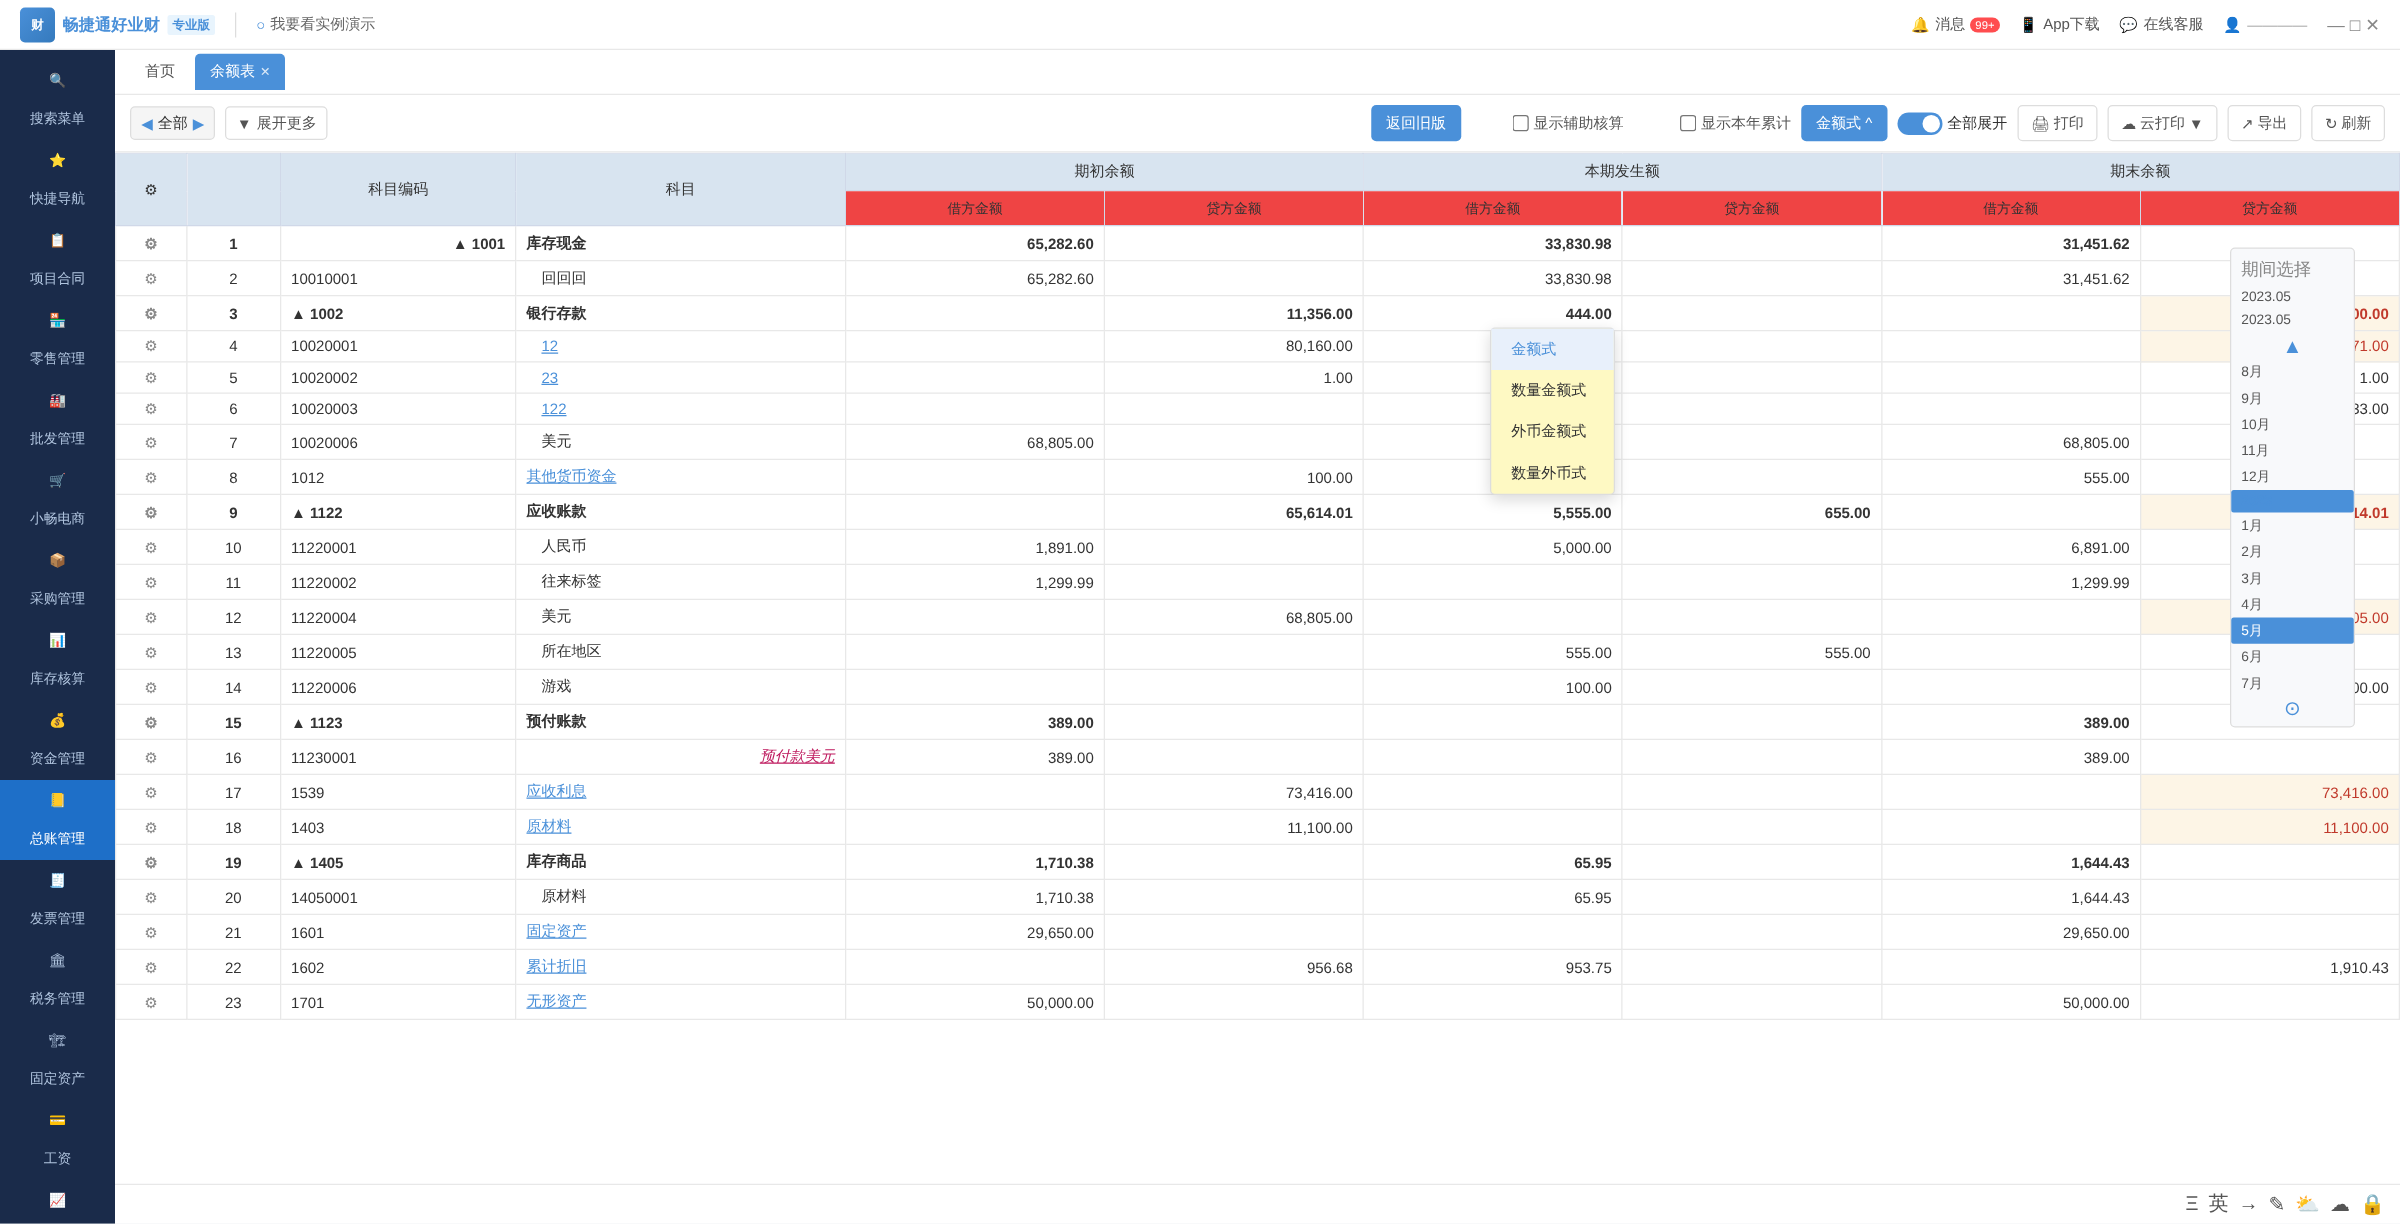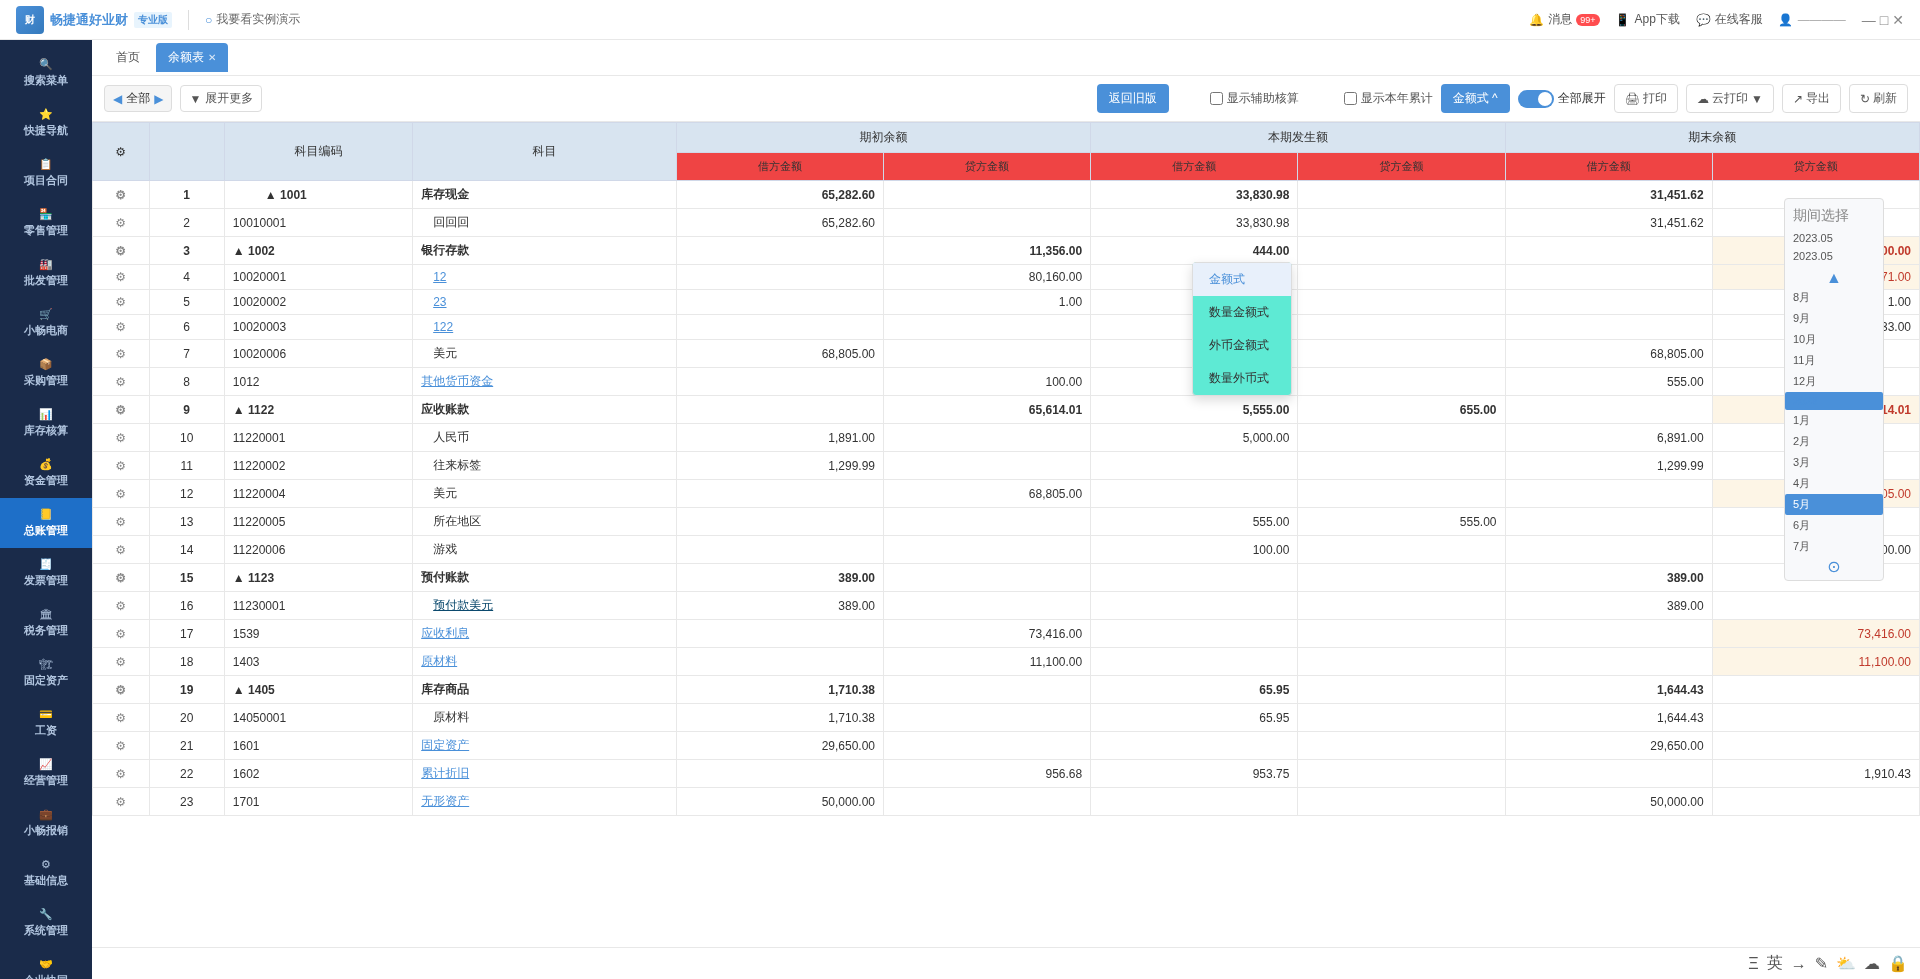--- a/index.html
+++ b/index.html
@@ -17,21 +17,21 @@
     .top-bar-item { display: flex; align-items: center; gap: 4px; cursor: pointer; }
     .notification-badge { background: #ff4d4f; color: white; font-size: 9px; padding: 1px 4px; border-radius: 8px; }
 
     
     .main-layout { display: flex; height: calc(979px - 40px); }
 
     
     .sidebar { width: 92px; background: #1a2b4a; color: #fff; display: flex; flex-direction: column; align-items: center; padding-top: 8px; flex-shrink: 0; }
     .sidebar-item { width: 100%; text-align: center; padding: 10px 4px; font-size: 11px; color: #b0c4de; cursor: pointer; }
     .sidebar-item.active { background: #1e6fc8; color: #fff; }
-    .sidebar-item-label { margin-top: 2px; font-weight: bold; }
+    .sidebar-item-label { margin-top: 16px; }
 
     
     .content-area { flex: 1; display: flex; flex-direction: column; overflow: hidden; }
 
     
     .tab-bar { display: flex; align-items: center; background: #fff; border-bottom: 1px solid #e8e8e8; padding: 0 12px; height: 36px; gap: 4px; }
     .tab-home { padding: 8px 12px; font-size: 12px; color: #555; cursor: pointer; }
     .tab-item { display: flex; align-items: center; gap: 4px; background: #4a90d9; color: #fff; padding: 6px 12px; border-radius: 4px 4px 0 0; font-size: 12px; cursor: pointer; }
     .tab-close { font-size: 10px; cursor: pointer; opacity: 0.8; }
 
@@ -56,21 +56,21 @@
     thead tr th { background: #ef4444; border: 1px solid #d0d8e8; padding: 6px 8px; text-align: center; font-weight: normal; color: #333; white-space: nowrap; position: sticky; top: 0; z-index: 10; }
     thead tr:first-child th { background: #d8e4f0; }
     tbody tr td { border: 1px solid #e8e8e8; padding: 5px 8px; text-align: right; white-space: nowrap; }
     tbody tr td:nth-child(1) { text-align: center; color: #888; }
     tbody tr td:nth-child(2) { text-align: center; }
     tbody tr td:nth-child(3) { text-align: left; }
     tbody tr td.highlight { background: #fdf5e6; color: #c0392b; }
     .row-bold td { font-weight: bold; }
 
     
-    .dropdown-menu { position: absolute; background: #5eead4; border: 1px solid #ddd; border-radius: 4px; box-shadow: 0 4px 12px rgba(0,0,0,0.15); z-index: 100; min-width: 100px; top: 140px; left: 1100px; }
+    .dropdown-menu { position: absolute; background: #fef9c3; border: 1px solid #ddd; border-radius: 4px; box-shadow: 0 4px 12px rgba(0,0,0,0.15); z-index: 100; min-width: 100px; top: 140px; left: 1100px; }
     .dropdown-item { padding: 8px 16px; font-size: 12px; color: #333; cursor: pointer; white-space: nowrap; }
     .dropdown-item.active { background: #e8f0fb; color: #4a90d9; }
     .period-panel { position: absolute; right: 36px; top: 76px; width: 100px; background: #f8f9fb; border: 1px solid #ddd; border-radius: 4px; padding: 4px 0; z-index: 50; }
     .period-header { font-size: 14px; color: #888; padding: 4px 8px; }
     .period-item { font-size: 11px; padding: 3px 8px; cursor: pointer; color: #555; }
     .period-item.active { background: #4a90d9; color: #fff; border-radius: 2px; }
     .period-item.current-year { color: #4a90d9; font-weight: bold; }
 
     
     .bottom-bar { display: flex; align-items: center; justify-content: flex-end; background: #fff; border-top: 1px solid #e8e8e8; height: 32px; padding: 0 12px; gap: 8px; }
@@ -294,21 +294,21 @@
               <th class="col-amount">借方金额</th>
               <th class="col-amount">贷方金额</th>
               <th class="col-amount">借方金额</th>
               <th class="col-amount">贷方金额</th>
             </tr>
           </thead>
           <tbody id="table-body">
           <tr class="row-bold">
     <td>⚙</td>
     <td>1</td>
-    <td style="text-align:left;padding-left:40px;">▲ 1001</td>
+    <td style="text-align:right;padding-left:40px;">▲ 1001</td>
     <td style="text-align:left;">库存现金</td>
     <td>65,282.60</td>
     <td></td>
     <td>33,830.98</td>
     <td></td>
     <td>31,451.62</td>
     <td class=""></td>
   </tr>
               <tr>
     <td>⚙</td>
@@ -475,21 +475,21 @@
     <td></td>
     <td></td>
     <td></td>
     <td>389.00</td>
     <td class=""></td>
   </tr>
               <tr>
     <td>⚙</td>
     <td>16</td>
     <td style="text-align:left;">11230001</td>
-    <td style="text-align:left;text-decoration:underline;color:#0c4a6e;cursor:pointer;padding-left:20px !important;">预付款美元</td>
+    <td style="text-align:right;text-decoration:underline;color:#be185d;cursor:pointer;padding-left:20px !important;font-style:italic;">预付款美元</td>
     <td>389.00</td>
     <td></td>
     <td></td>
     <td></td>
     <td>389.00</td>
     <td class=""></td>
   </tr>
               <tr>
     <td>⚙</td>
     <td>17</td>

